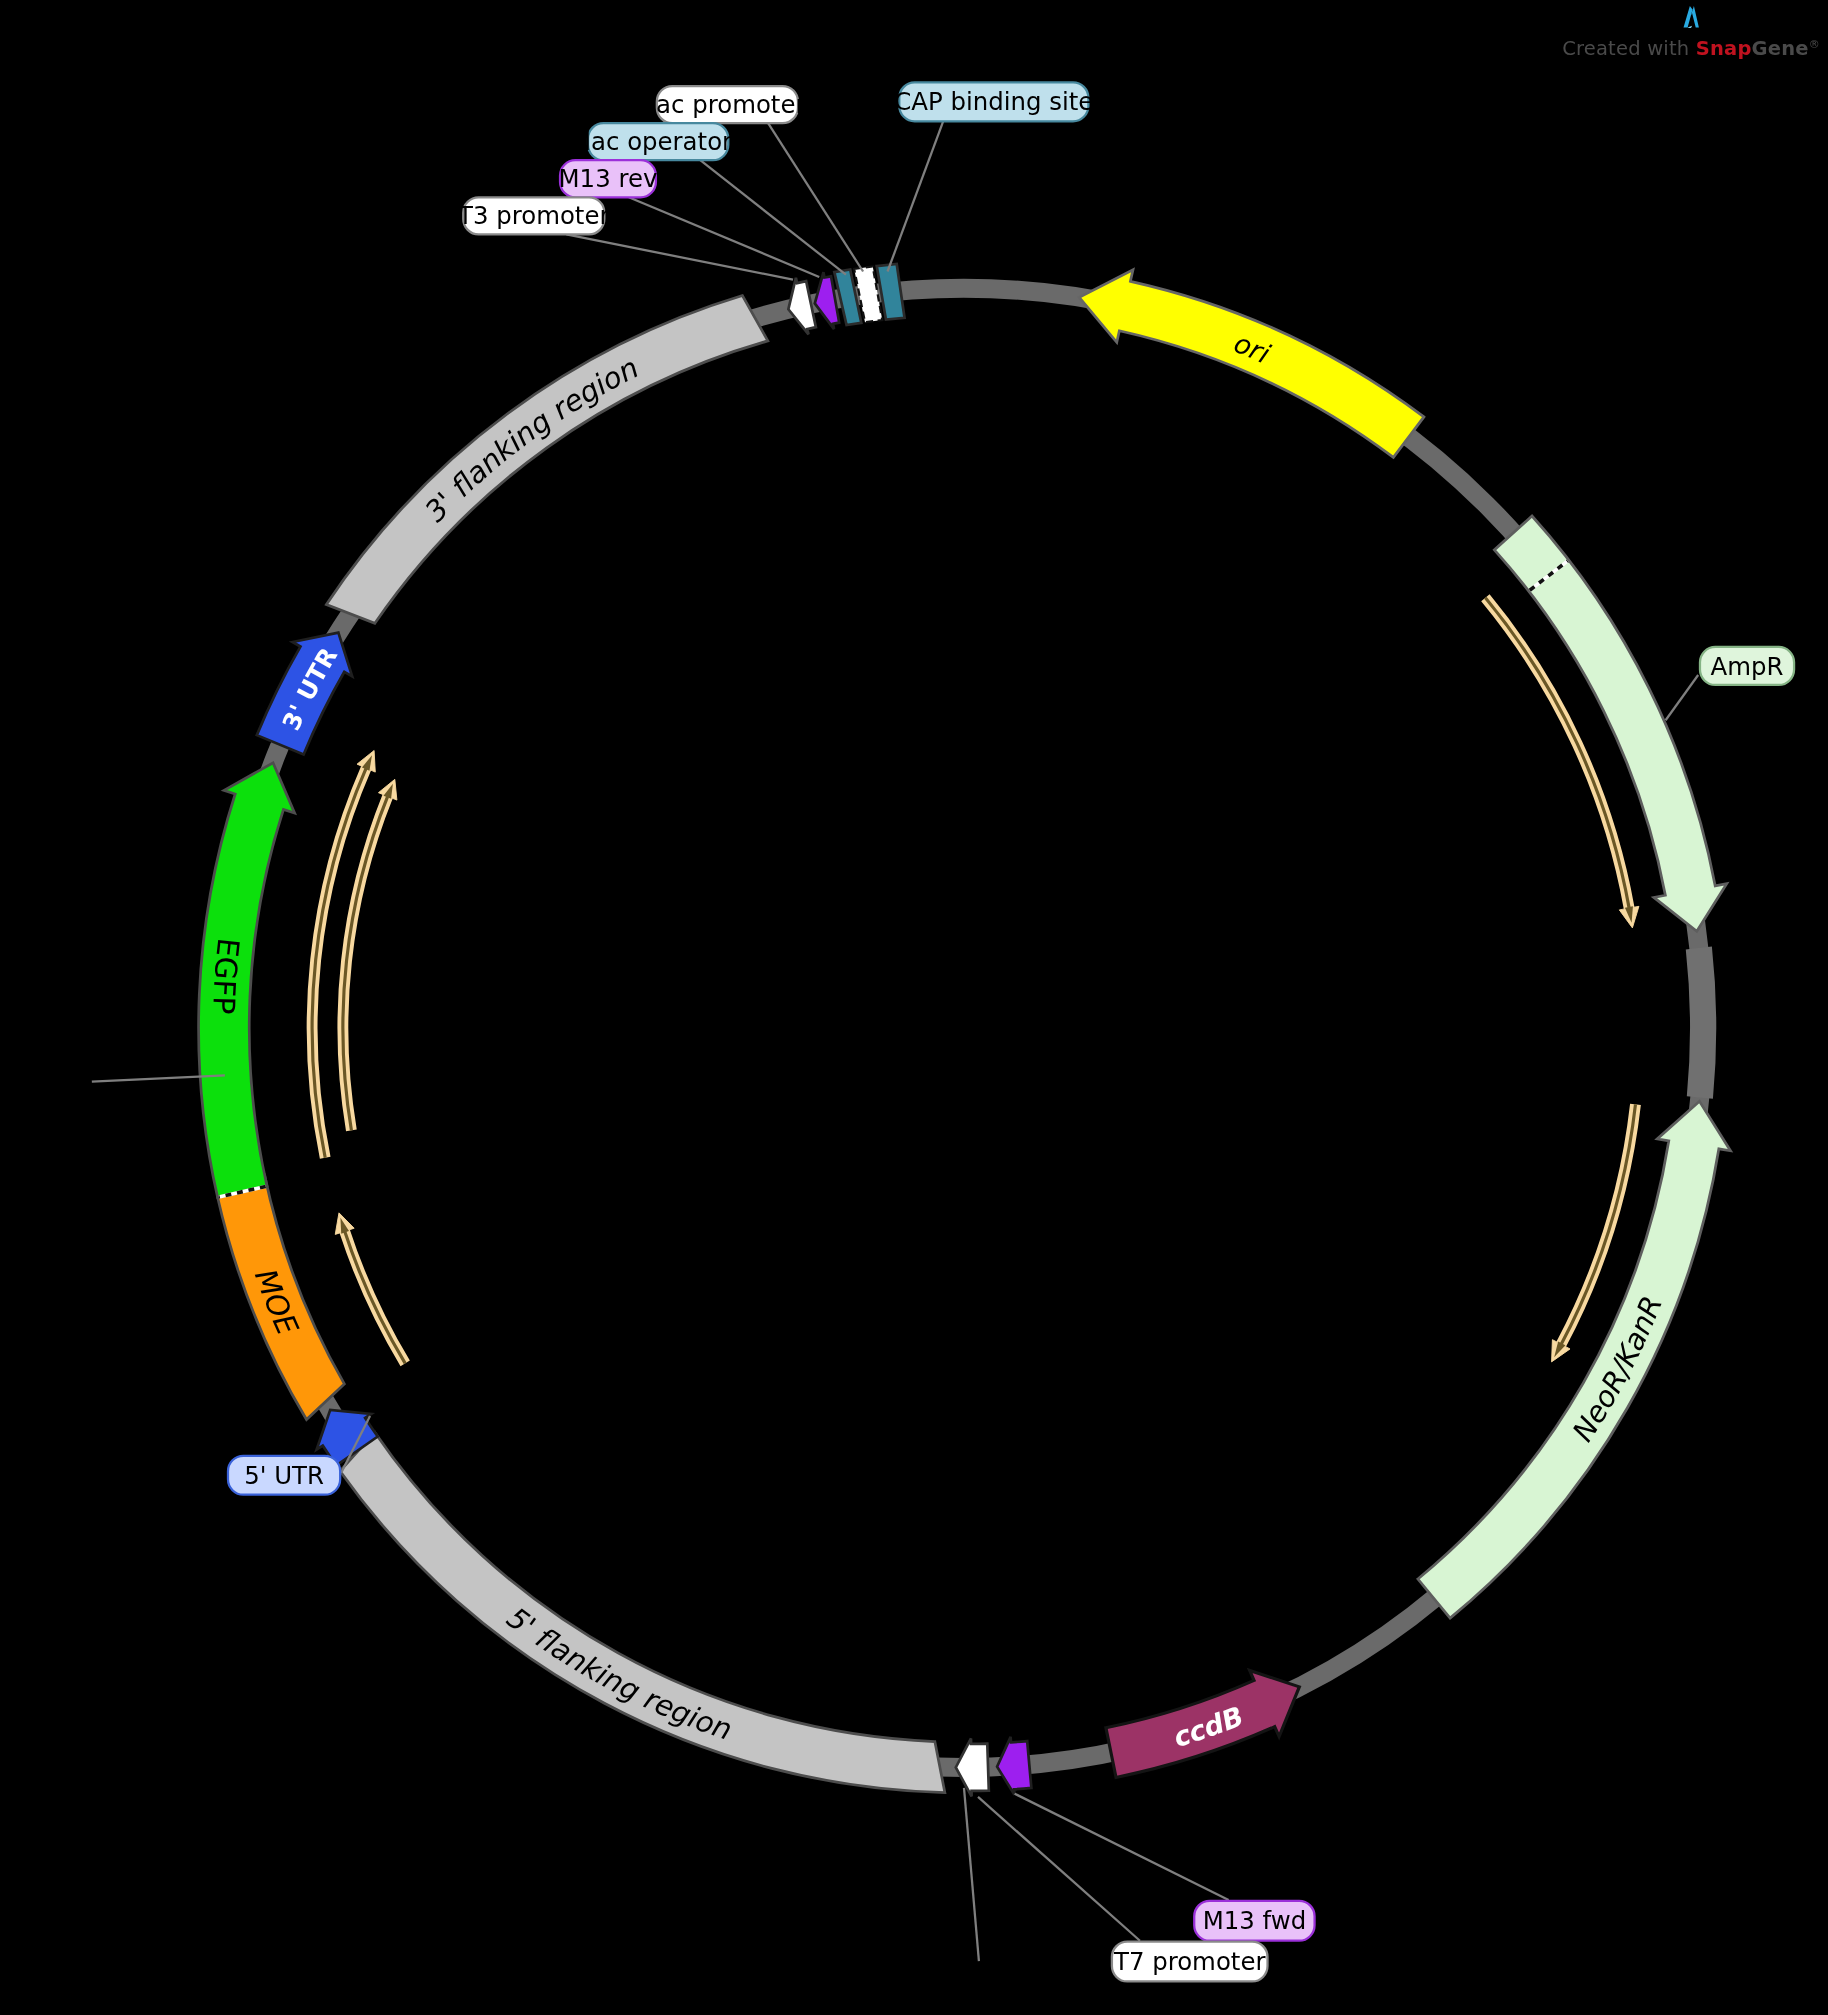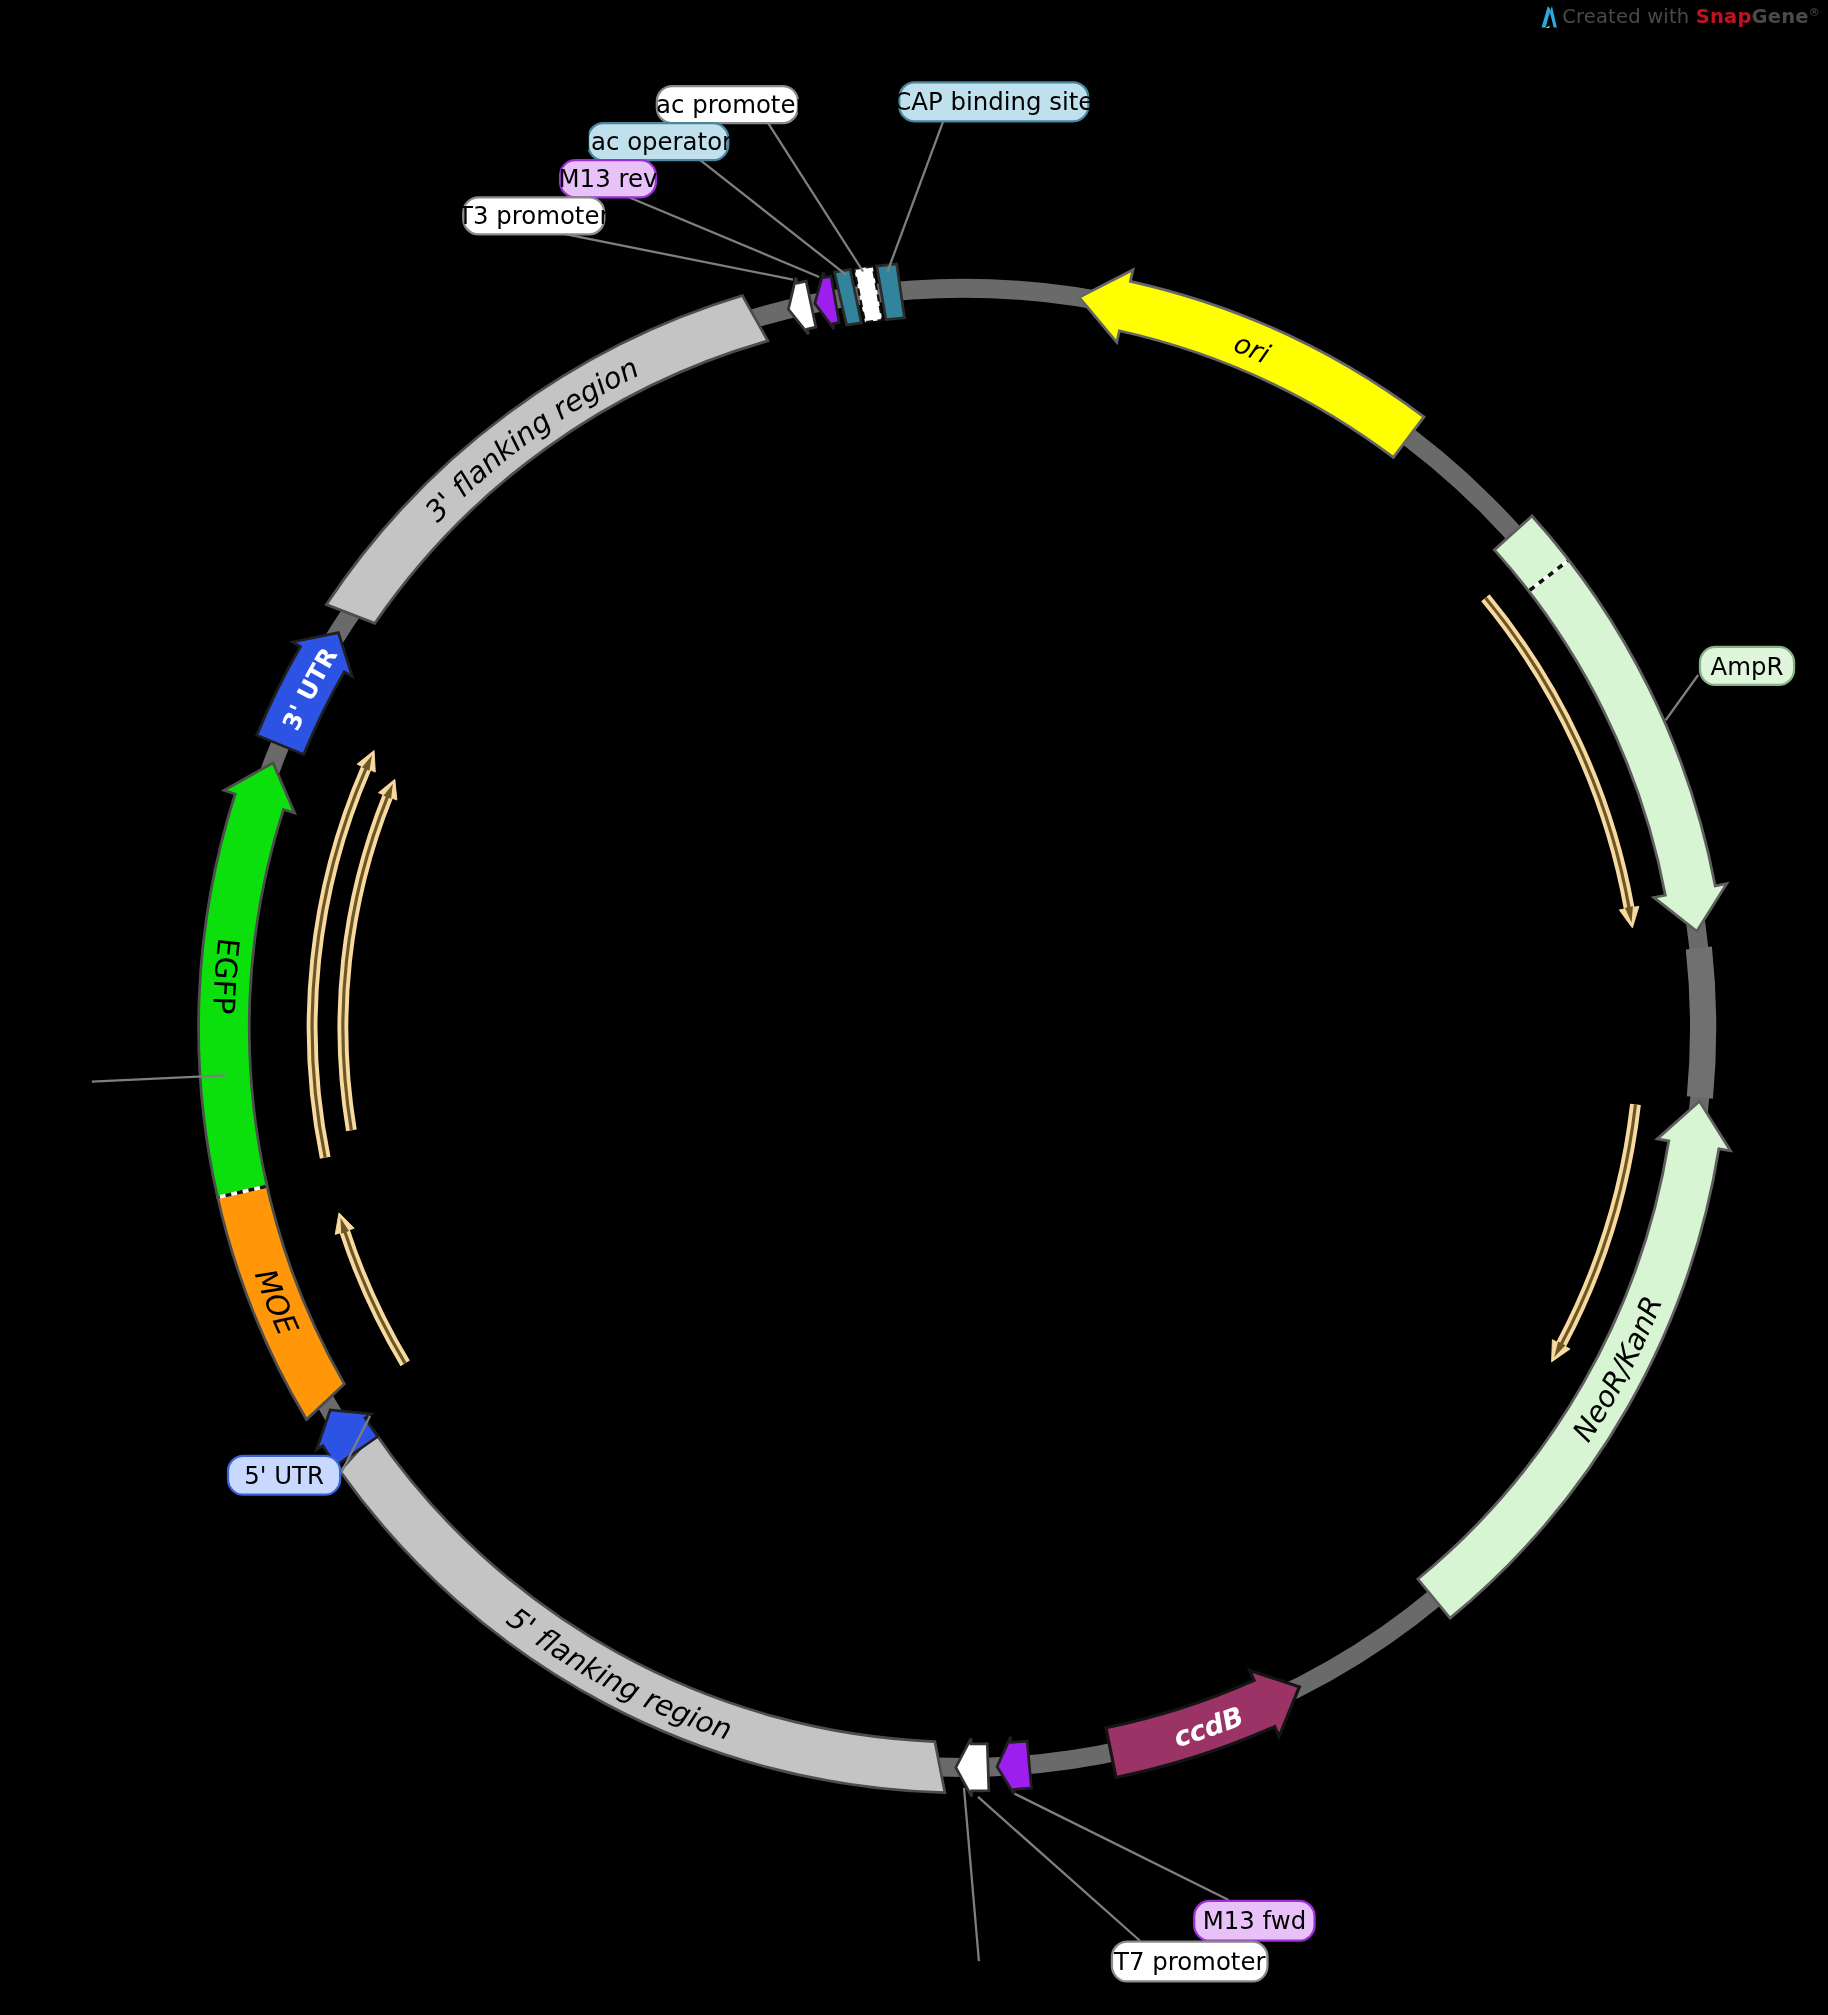--- a/index.html
+++ b/index.html
@@ -1,20 +1,20 @@
 <!DOCTYPE html>
 <html style="font-size:7.2px"><head>
 <meta charset="utf-8">
 <style>
   html,body{margin:0;padding:0;background:#000;width:1828px;height:2015px;overflow:hidden;}
   body{font-family:"DejaVu Sans",sans-serif;}
   .stage{position:relative;width:1828px;height:2015px;background:#000;}
   #map{position:absolute;left:0;top:0;}
-  .watermark{position:absolute;top:4.5px;right:8.1px;display:flex;align-items:center;gap:2px;
-             font-size:19.5px;color:#4a4a4a;}
+  .watermark{position:absolute;top:4.5px;right:8.1px;display:flex;align-items:center;gap:9px;
+             font-size:19.5px;color:#4a4a4a;flex-direction:column;}
   .watermark .wm-text{white-space:nowrap;letter-spacing:0.2px;}
   .wm-bold{font-weight:bold;}
   .wm-red{color:#c0121f;font-weight:bold;}
   .wm-reg{font-size:11px;vertical-align:super;}
 </style>
 </head>
 <body>
 
 <div class="stage">
   <svg id="map" xmlns="http://www.w3.org/2000/svg" width="1828" height="2015" viewBox="0 0 4041 4454">

